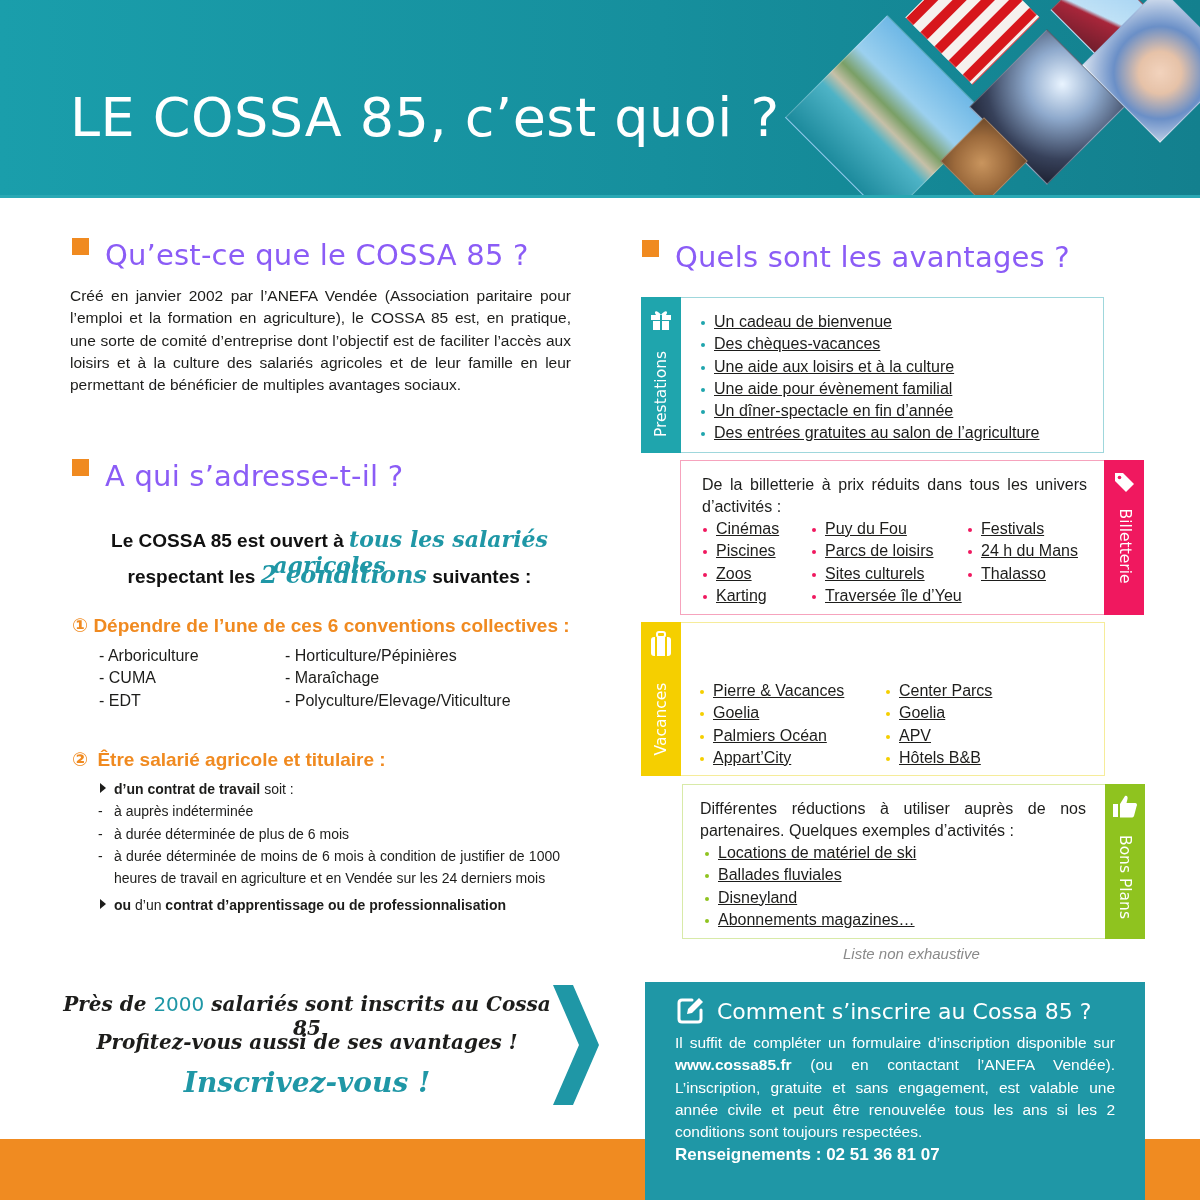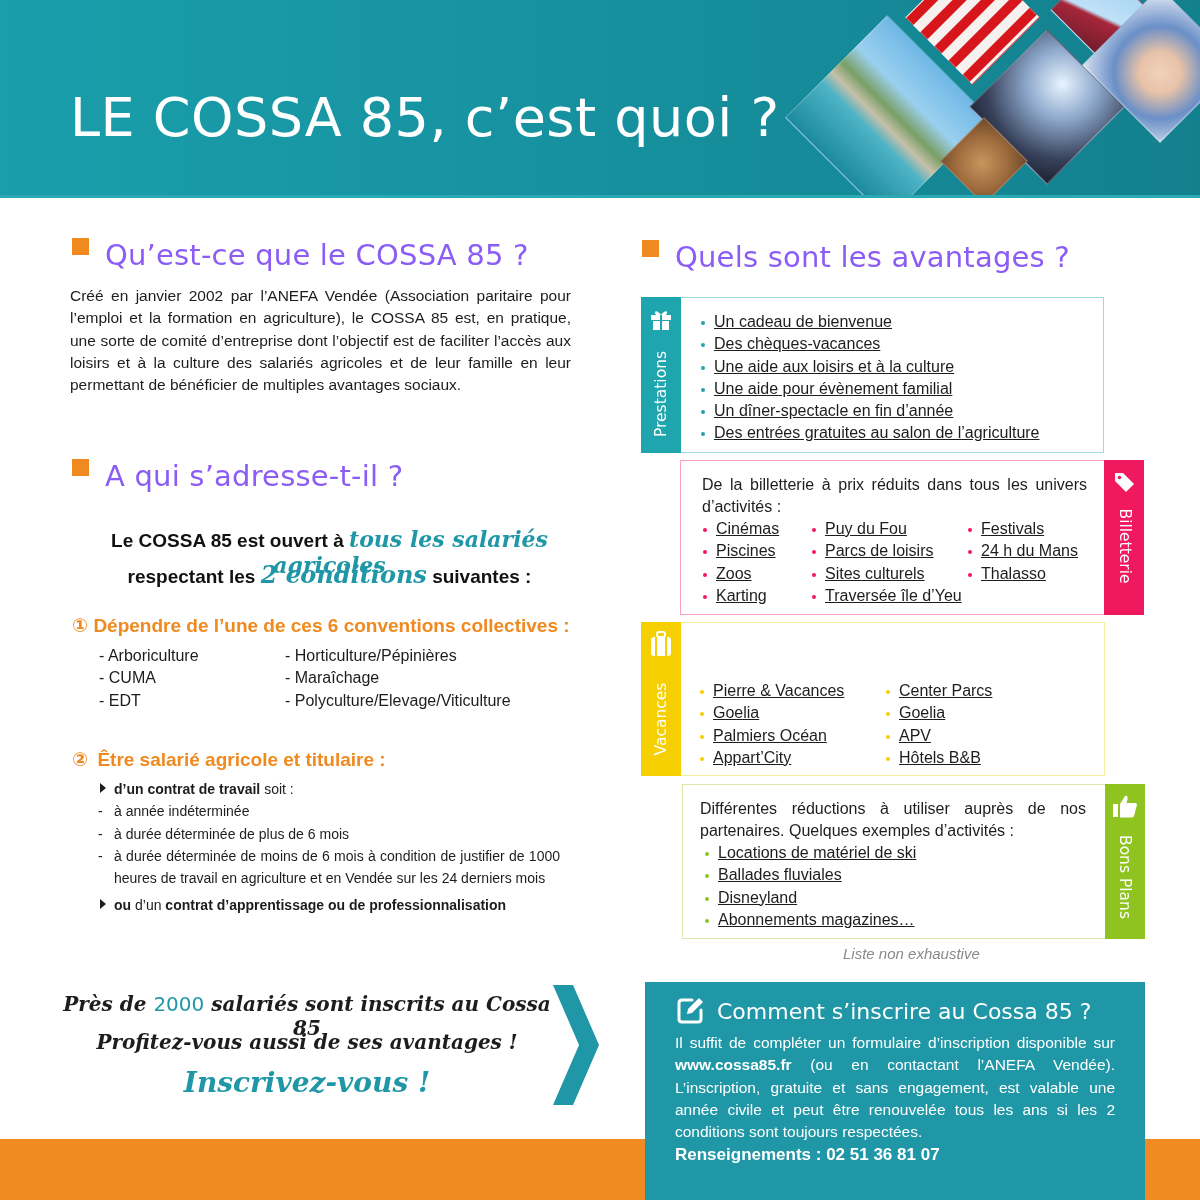--- a/index.html
+++ b/index.html
@@ -135,21 +135,21 @@
   <span>②</span>
   <span style="margin-left:4px;">Être salarié agricole et titulaire :</span>
 </div>
 
 <div class="contract" style="top:778px;">
   <div>
     <span class="arrow"></span><b>d’un contrat de travail</b><span> soit :</span>
   </div>
   <div class="dash-row">
       <span class="dash">-</span>
-      <span class="dash-text">à année indéterminée</span>
+      <span class="dash-text">à auprès indéterminée</span>
     </div>
   <div class="dash-row">
       <span class="dash">-</span>
       <span class="dash-text">à durée déterminée de plus de 6 mois</span>
     </div>
   <div class="dash-row">
       <span class="dash">-</span>
       <span class="dash-text">à durée déterminée de moins de 6 mois à condition de justifier de 1000 heures de travail en agriculture et en Vendée sur les 24 derniers mois</span>
     </div>
   <div style="margin-top:5px;">

